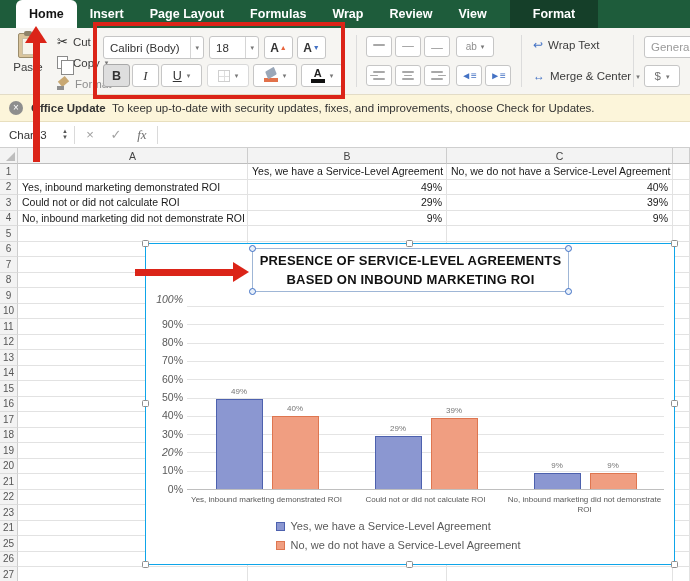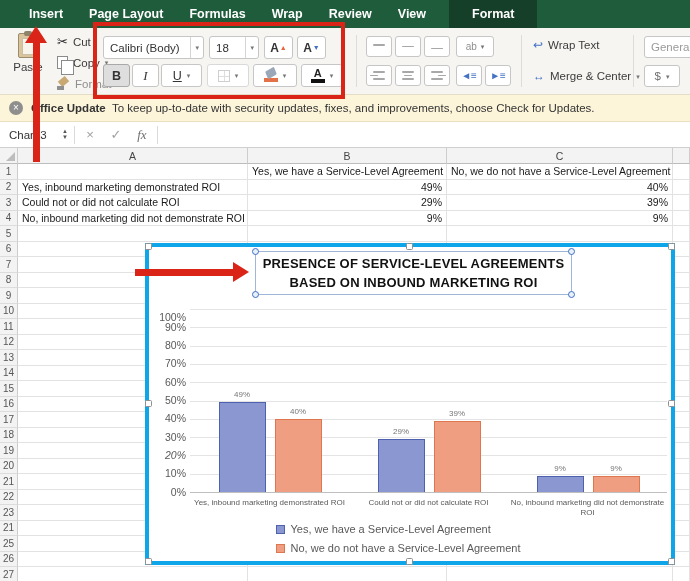--- a/index.html
+++ b/index.html
@@ -79,21 +79,21 @@
   .corner::after{content:"";position:absolute;right:2px;bottom:2px;border-left:9px solid transparent;border-bottom:9px solid #BDBDBD}
   .row{display:grid;grid-template-columns:18px 230px 199px 226px 17px;height:15.5px}
   .rnum{background:var(--hdr);border-right:1px solid #CDCDCD;border-bottom:1px solid #DCDCDC;
         display:flex;align-items:center;justify-content:center;font-size:10px;color:#555}
   .cell{border-right:1px solid var(--gridline);border-bottom:1px solid var(--gridline);
         font-size:10.5px;color:#1a1a1a;line-height:14px;padding:0 4px;white-space:nowrap;overflow:hidden}
   .cell.val{text-align:right}
 
   
   .chart{position:absolute;left:145px;top:243px;width:530px;height:322px;background:#fff;
-         border:4px solid #0ea5e9;z-index:5}
+         border:1px solid #0ea5e9;z-index:5}
   .h{position:absolute;width:7px;height:7px;background:#fff;border:1px solid #8F8F8F;border-radius:1.5px;z-index:7}
   .ctitle{position:absolute;left:106px;top:4px;width:317px;height:44px;border:1px solid #9FB6D6;background:#fff;
           display:flex;flex-direction:column;align-items:center;justify-content:center;
           font-size:13px;font-weight:700;line-height:19px;color:#111;text-align:center;letter-spacing:.2px}
   .bh{position:absolute;width:7px;height:7px;border-radius:50%;background:#E8F0FA;border:1.5px solid #3F6FC4;z-index:8}
   .gridln{position:absolute;height:1px;background:#E4E4E4}
   .axisln{position:absolute;height:1px;background:#BFBFBF}
   .ytick{position:absolute;width:37px;text-align:right;font-size:10.5px;color:#595959;line-height:11px}
   .bar{position:absolute;width:47px}
   .blabel{position:absolute;width:67px;text-align:center;font-size:8px;color:#757575}
@@ -108,20 +108,21 @@
   .ann-rect{left:93px;top:22px;width:252px;height:77px;border:4px solid var(--ann)}
   .arrow-shaft-v{left:33px;top:42px;width:7px;height:120px;background:var(--ann)}
   .arrow-head-up{left:25px;top:26px;width:0;height:0;border-left:11px solid transparent;border-right:11px solid transparent;border-bottom:17px solid var(--ann)}
   .arrow-shaft-h{left:135px;top:269px;width:98px;height:7px;background:var(--ann)}
   .arrow-head-right{left:233px;top:262px;width:0;height:0;border-top:10.5px solid transparent;border-bottom:10.5px solid transparent;border-left:16px solid var(--ann)}
 </style>
 </head>
 <body>
 
 <div class="tabbar">
+    <div class="tab selected">Home</div>
     <div class="tab">Insert</div>
     <div class="tab">Page Layout</div>
     <div class="tab">Formulas</div>
     <div class="tab">Wrap</div>
     <div class="tab">Review</div>
     <div class="tab">View</div>
     <div class="ctx-group">
       <div class="tab">Format</div>
     </div>
   </div>
@@ -509,21 +510,21 @@
       <div class="ytick" style="left: 0px; top: 148px;">50%</div>
       <div class="gridln" style="left: 41px; width: 477px; top: 135.2px;"></div>
       <div class="ytick" style="left: 0px; top: 129.7px;">60%</div>
       <div class="gridln" style="left: 41px; width: 477px; top: 116.9px;"></div>
       <div class="ytick" style="left: 0px; top: 111.4px;">70%</div>
       <div class="gridln" style="left: 41px; width: 477px; top: 98.6px;"></div>
       <div class="ytick" style="left: 0px; top: 93.1px;">80%</div>
       <div class="gridln" style="left: 41px; width: 477px; top: 80.3px;"></div>
       <div class="ytick" style="left: 0px; top: 74.8px;">90%</div>
       <div class="gridln" style="left: 41px; width: 477px; top: 62px;"></div>
-      <div class="ytick" style="left: 0px; top: 65px;">100%</div>
+      <div class="ytick" style="left: 0px; top: 50px; font-style: italic;">100%</div>
       <div class="axisln" style="left: 41px; width: 477px; top: 245px;"></div>
       <div class="bar" style="left: 69.5px; top: 155.33px; height: 89.67px; background: rgb(139, 151, 209); border-top: 1px solid rgb(77, 97, 174); border-right: 1px solid rgb(77, 97, 174); border-left: 1px solid rgb(77, 97, 174); border-image: initial; border-bottom: none;"></div>
       <div class="blabel" style="left: 59.5px; top: 143.33px;">49%</div>
       <div class="bar" style="left: 125.5px; top: 171.8px; height: 73.2px; background: rgb(240, 158, 129); border-top: 1px solid rgb(222, 118, 80); border-right: 1px solid rgb(222, 118, 80); border-left: 1px solid rgb(222, 118, 80); border-image: initial; border-bottom: none;"></div>
       <div class="blabel" style="left: 115.5px; top: 159.8px;">40%</div>
       <div class="catlabel" style="left: 41.5px; top: 251px;">Yes, inbound marketing demonstrated ROI</div>
       <div class="bar" style="left: 228.5px; top: 191.93px; height: 53.07px; background: rgb(139, 151, 209); border-top: 1px solid rgb(77, 97, 174); border-right: 1px solid rgb(77, 97, 174); border-left: 1px solid rgb(77, 97, 174); border-image: initial; border-bottom: none;"></div>
       <div class="blabel" style="left: 218.5px; top: 179.93px;">29%</div>
       <div class="bar" style="left: 284.5px; top: 173.63px; height: 71.37px; background: rgb(240, 158, 129); border-top: 1px solid rgb(222, 118, 80); border-right: 1px solid rgb(222, 118, 80); border-left: 1px solid rgb(222, 118, 80); border-image: initial; border-bottom: none;"></div>
       <div class="blabel" style="left: 274.5px; top: 161.63px;">39%</div>

